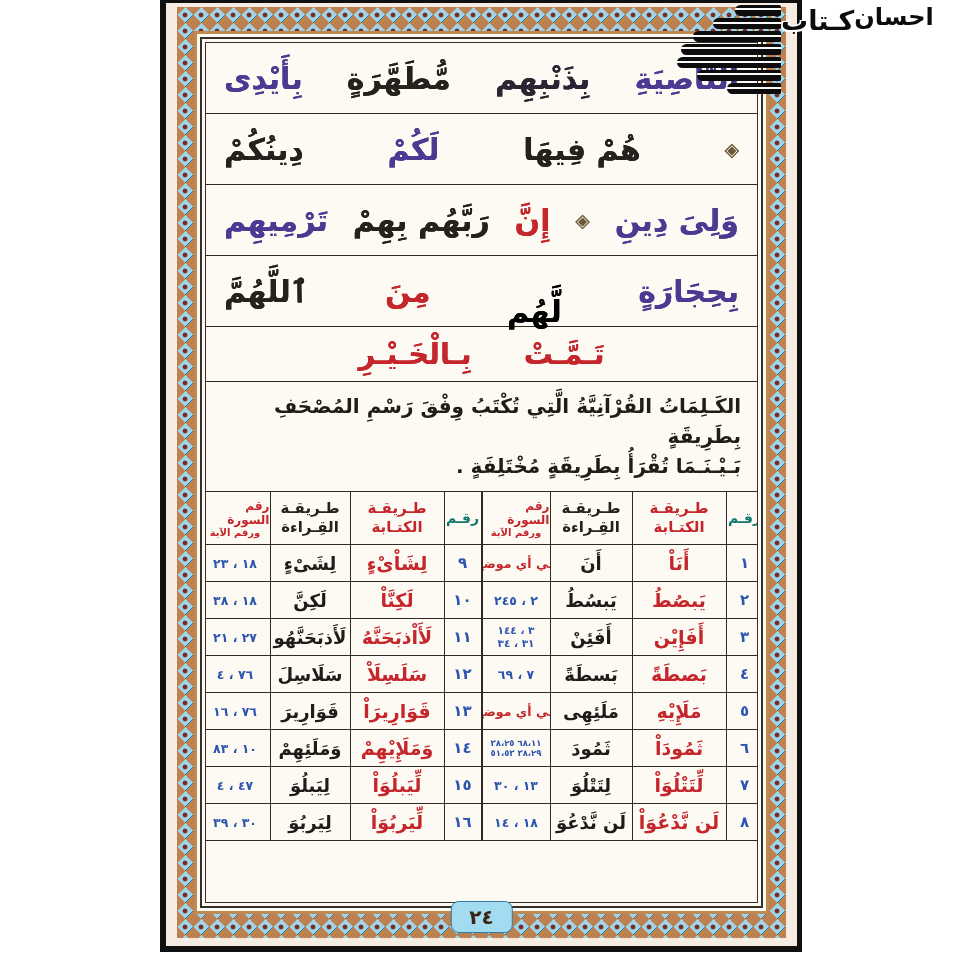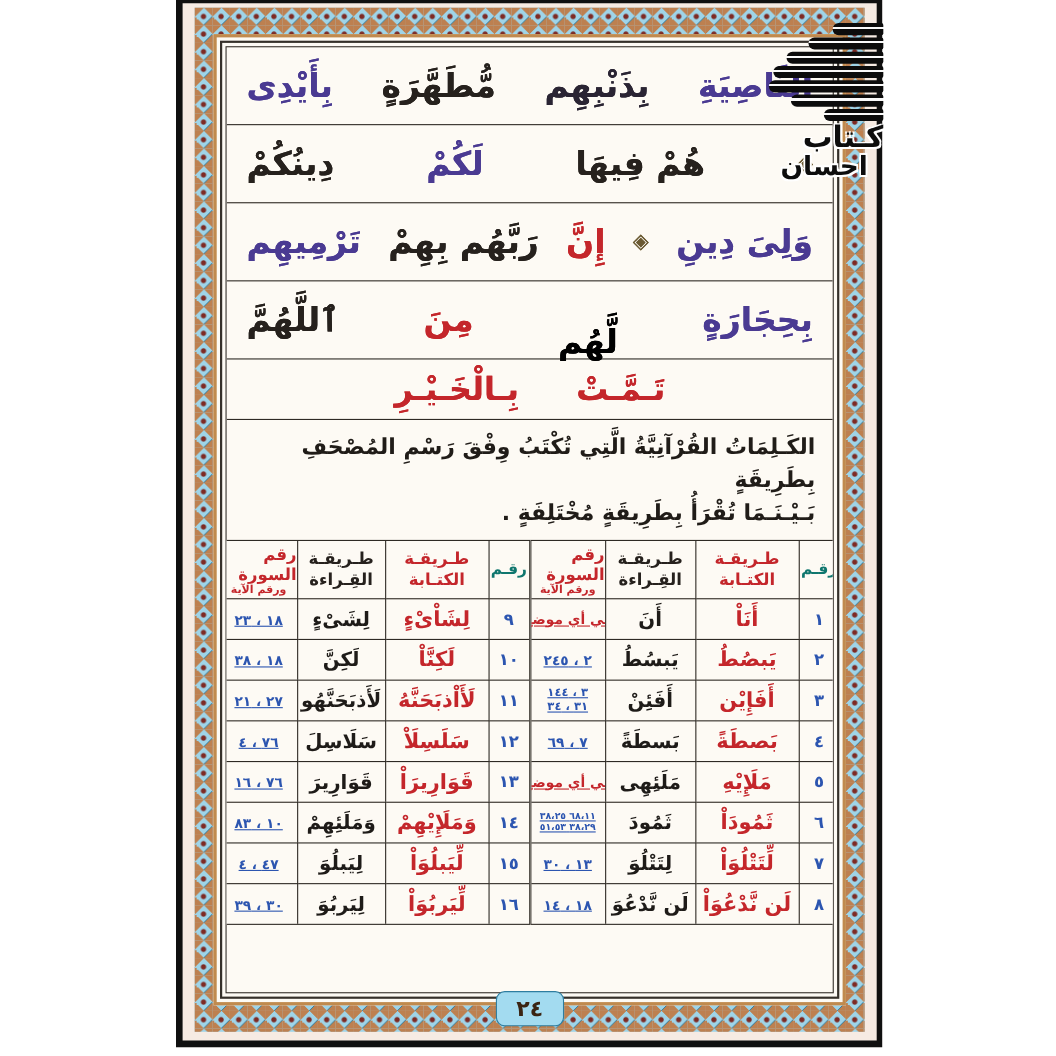--- a/index.html
+++ b/index.html
@@ -49,37 +49,37 @@
   .grp .tr{grid-template-columns:36px 94px 82px 68px;height:37px;}
   .grp.leftg .thead,.grp.leftg .tr{grid-template-columns:36px 94px 80px 70px;}
   .th,.td{display:flex;flex-direction:column;align-items:center;justify-content:center;
           border-right:1.2px solid #2e2a24;overflow:hidden;}
   .th:first-child,.td:first-child{border-right:none;}
   .tr .td{border-top:1.2px solid #2e2a24;}
   .th.hnum{font-size:14px;font-weight:bold;color:#0f766e;}
   .th.hwr{font-size:15px;font-weight:bold;color:#c4262b;line-height:1.25;}
   .th.hrd{font-size:15px;font-weight:bold;color:#26211d;line-height:1.25;}
   .th.hrf{color:#c4262b;font-weight:bold;}
-  .th.hrf .r1{font-size:15px;}
+  .th.hrf .r1{font-size:12px;}
   .th.hrf .r2{font-size:10px;}
   .td.num{font-size:15px;font-weight:bold;color:#2c55b0;}
   .td.wr{font-size:19px;font-weight:bold;color:#c4262b;white-space:nowrap;}
   .td.rd{font-size:18px;font-weight:bold;color:#1e1b18;white-space:nowrap;}
-  .td.rf{font-size:12.5px;font-weight:bold;line-height:1.2;white-space:nowrap;text-decoration:underline;}
+  .td.rf{font-size:12.5px;font-weight:bold;line-height:1.2;white-space:nowrap;}
   .td.rf.two div{font-size:10.5px;}
   .td.rf.tiny div{font-size:8.5px;}
 
   
   .page-badge{position:absolute;left:50%;bottom:13px;transform:translateX(-50%);
               background:#a3dbf0;border:1.5px solid #2e7da0;border-radius:8px;
               padding:3px 18px;font-size:20px;font-weight:bold;color:#3a2413;z-index:8;}
 
   
-  .watermark{position:absolute;top:18px;right:-6px;width:126px;display:flex;flex-direction:column;
-             align-items:flex-end;z-index:9;}
+  .watermark{position:absolute;top:2px;right:-6px;width:126px;display:flex;flex-direction:row;
+             z-index:9;}
   .books{display:flex;flex-direction:column;align-items:flex-end;gap:2px;width:100%;}
   .bar{height:11px;background:linear-gradient(180deg,#0c0c0c 0 3.5px,#fafafa 3.5px 5.5px,#0c0c0c 5.5px);
        border-radius:6px 2px 2px 6px;}
   .b1{width:46px;}.b2{width:68px;}.b3{width:88px;}.b4{width:100px;}.b5{width:104px;}
   .b6{width:84px;}.b7{width:54px;}
   .wm-t1{margin-top:2px;font-size:27px;font-weight:800;color:#0d0d0d;line-height:1.0;
          text-shadow:-1.5px -1.5px 0 #fff,1.5px -1.5px 0 #fff,-1.5px 1.5px 0 #fff,1.5px 1.5px 0 #fff;}
   .wm-t2{font-size:24px;font-weight:800;color:#0d0d0d;line-height:1.05;margin-right:14px;
          text-shadow:-1.5px -1.5px 0 #fff,1.5px -1.5px 0 #fff,-1.5px 1.5px 0 #fff,1.5px 1.5px 0 #fff;}
 </style>

